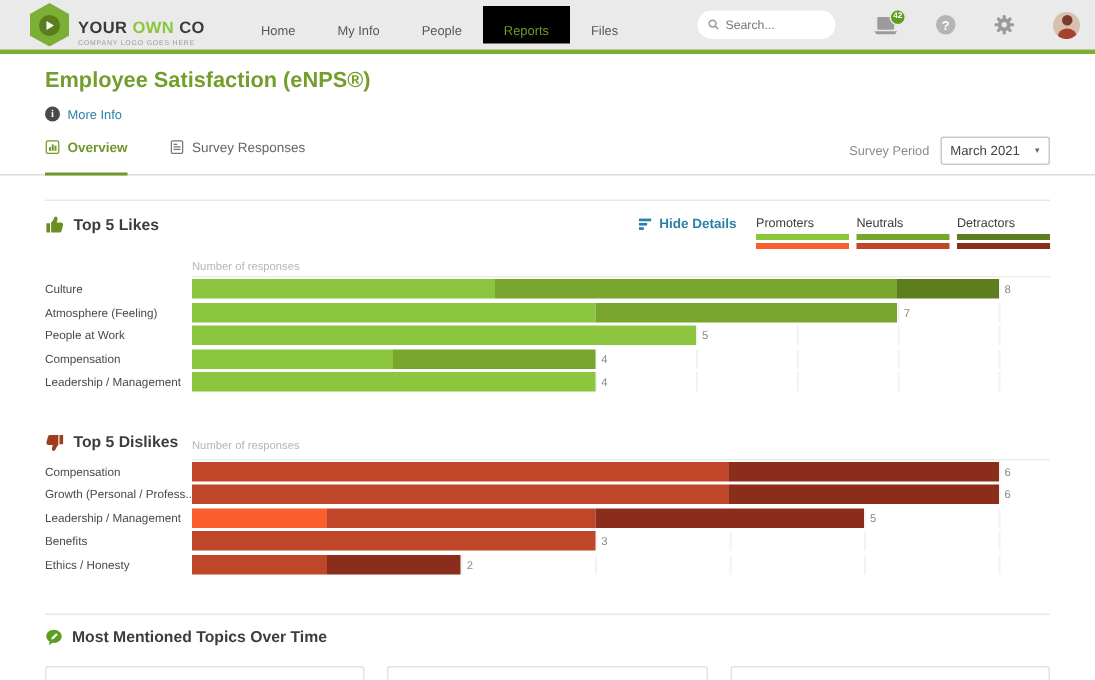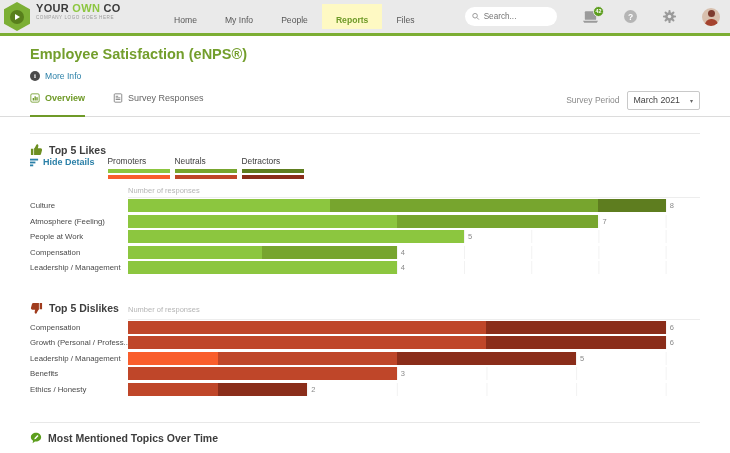--- a/index.html
+++ b/index.html
@@ -1,35 +1,35 @@
 <!DOCTYPE html>
 <html><head>
 <meta charset="utf-8">
 <style>
   * { box-sizing: border-box; margin: 0; padding: 0; }
   html,body { width:730px; height:453px; overflow:hidden; background:#fff;
     font-family:"Liberation Sans", sans-serif; }
 
   
   .topnav { height:33px; background:#eaeaea; display:flex; align-items:center; }
-  .logo { display:flex; align-items:flex-start; gap:6px; padding-left:4px; width:148px; cursor:pointer; }
+  .logo { display:flex; align-items:flex-end; gap:6px; padding-left:20px; width:148px; cursor:pointer; }
   .hex { width:26px; height:29px; background:#7caf35;
     clip-path:polygon(50% 0,100% 25%,100% 75%,50% 100%,0 75%,0 25%);
     display:flex; align-items:center; justify-content:center; }
   .hex-circle { width:14px; height:14px; border-radius:50%; background:#587f1c;
     display:flex; align-items:center; justify-content:center; }
   .play { width:0; height:0; border-left:5px solid #fff; border-top:3.5px solid transparent;
     border-bottom:3.5px solid transparent; margin-left:1.5px; }
   .logo-name { font-size:11px; font-weight:bold; color:#3b3b3b; letter-spacing:.3px; }
   .logo-name .green { color:#8cc63f; }
   .logo-tag { font-size:4.6px; color:#9a9a9a; letter-spacing:.55px; margin-top:1px; }
 
   .nav-items { display:flex; height:25px; margin-left:12px; }
   .nav-item { font-size:8.6px; color:#585858; padding:0 14px; line-height:33px; cursor:pointer; }
-  .nav-item.active { color:#6f9a28; font-weight:bold; background:#fef9c3; }
+  .nav-item.active { color:#6f9a28; font-weight:normal; background:#000000; }
 
   .nav-right { margin-left:auto; display:flex; align-items:center; gap:25px; padding-right:10px; }
   .search { background:#fff; border-radius:10px; height:19px; width:92px;
     display:flex; align-items:center; padding:0 7px; gap:4px; }
   .search input { border:none; outline:none; background:transparent; font-size:8.2px;
     color:#555; width:100%; font-family:"Liberation Sans",sans-serif; }
   .icon-btn { position:relative; display:flex; align-items:center; justify-content:center; cursor:pointer; }
   .badge { position:absolute; top:-4px; right:-5px; background:#5c9e1d; color:#fff;
     font-size:5.4px; font-weight:bold; width:11px; height:11px; border-radius:50%;
     display:flex; align-items:center; justify-content:center; border:1px solid #eaeaea; }
@@ -68,21 +68,21 @@
   .period { display:flex; align-items:center; gap:7px; padding-bottom:4px; }
   .plabel { font-size:8.5px; color:#8a8a8a; }
   .select { border:1px solid #c9c9c9; background:#fff; border-radius:2px; height:19px;
     display:flex; align-items:center; padding:0 6px; font-size:8.8px; color:#444; gap:10px; cursor:pointer; }
 
   
   main { padding:0 30px; }
   .divider { border-top:1px solid #e8e8e8; }
   .div-top { margin-top:16px; }
   .sec-row { display:flex; justify-content:space-between; align-items:flex-start;
-    margin-top:9px; position:relative;flex-direction:column; }
+    margin-top:9px; position:relative; }
   .sec-title { display:flex; align-items:center; gap:6px; font-size:10.5px; color:#3d3d3d; font-weight:bold; }
   .legend-wrap { display:flex; align-items:flex-start; gap:13px; }
   .hide-details { display:flex; align-items:center; gap:4px; color:#2b80a8; font-size:9px;
     font-weight:bold; text-decoration:none; cursor:pointer; padding-top:1px; }
   .lgitems { display:flex; gap:5px; }
   .lgcol { width:62px; }
   .lglabel { font-size:8.4px; color:#3d3d3d; margin-bottom:3px; display:block; }
   .lgstrip { height:4px; margin-bottom:2px; }
 
   .axis-label { font-size:7.5px; color:#b5b5b5; }

